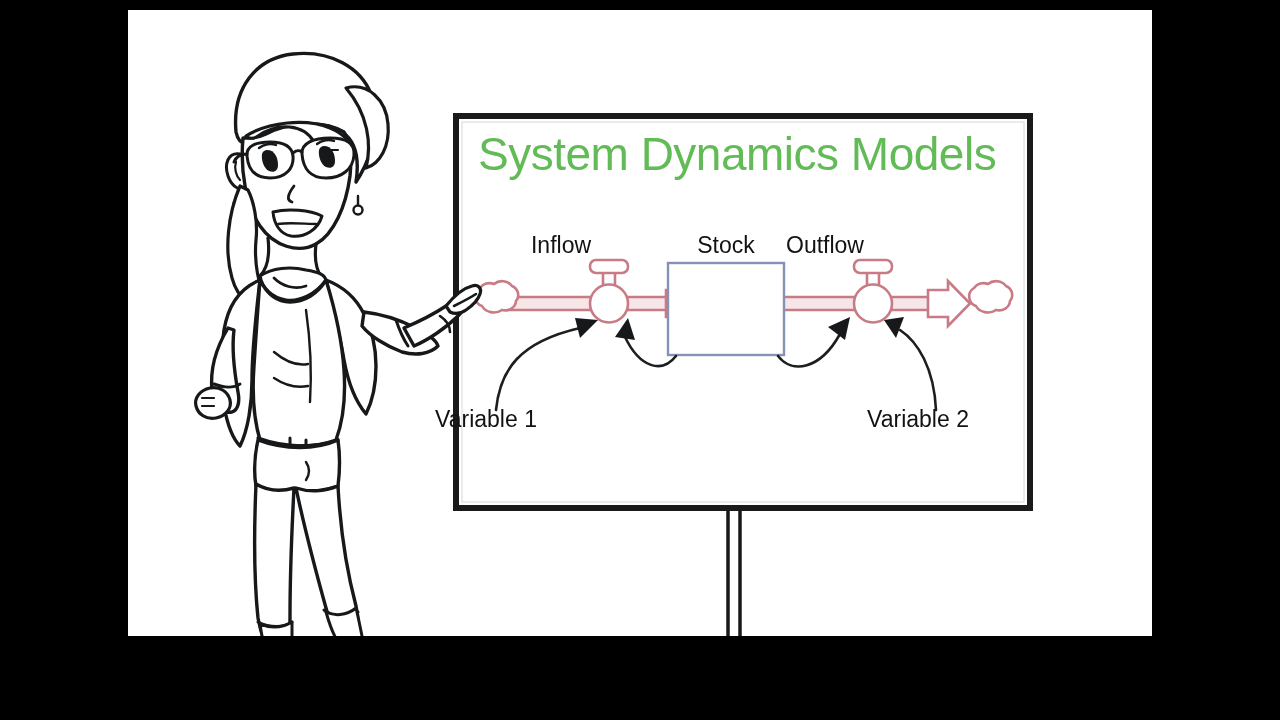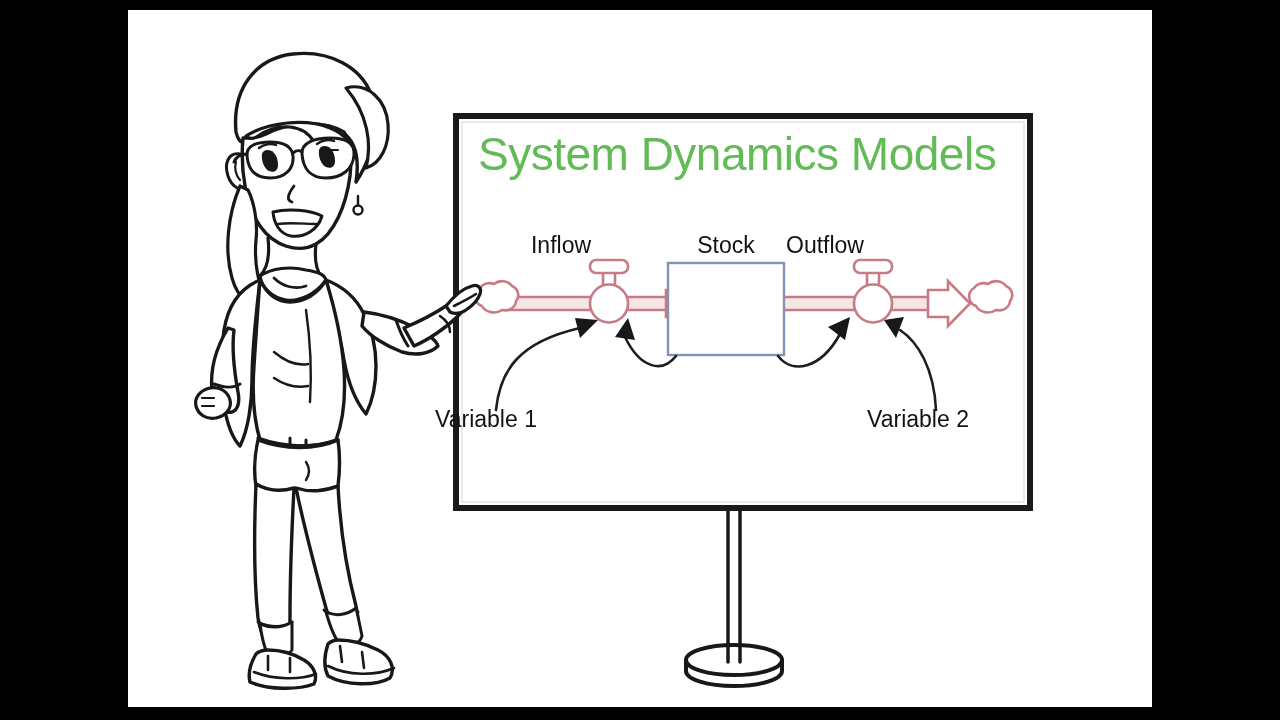--- a/index.html
+++ b/index.html
@@ -19,21 +19,21 @@
     width: 1280px;
     height: 720px;
     background: #000000;
   }
   
   #content {
     position: absolute;
     left: 128px;
     top: 10px;
     width: 1024px;
-    height: 697px;
+    height: 626px;
     background: #ffffff;
     overflow: hidden;
   }
   .bar {
     position: absolute;
     background: #000000;
   }
   #bar-left   { left: 0;    top: 0;   width: 128px; height: 720px; }
   #bar-right  { left: 1152px; top: 0; width: 128px; height: 720px; }
   #bar-top    { left: 0;    top: 0;   width: 1280px; height: 10px; }

